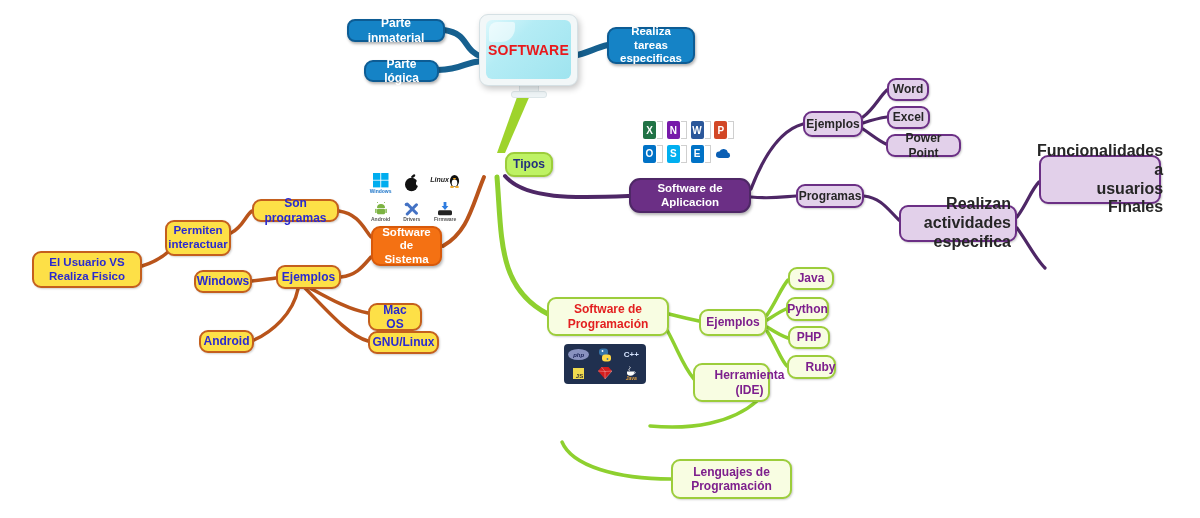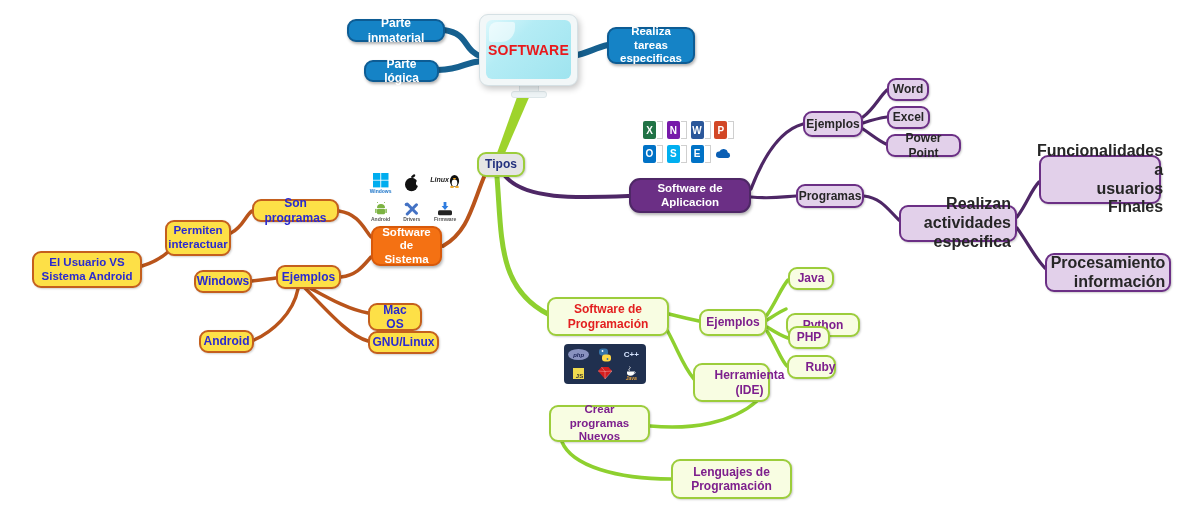--- a/index.html
+++ b/index.html
@@ -7,21 +7,21 @@
     position:relative;width:1200px;height:518px;background:#ffffff;overflow:hidden;
     font-family:"Liberation Sans",sans-serif;
   }
   svg.lines{position:absolute;left:0;top:0;z-index:1;}
   .node{
     position:absolute;z-index:3;display:flex;align-items:center;justify-content:center;
     text-align:center;font-weight:bold;white-space:pre-line;line-height:1.18;
     border-radius:9px;box-sizing:border-box;padding:1px 4px;font-size:12px;
   }
   .blue{background:#1583c6;border:2px solid #0d5c94;color:#fff;box-shadow:1px 2px 3px rgba(0,0,0,.3);}
-  .greenbox{background:#e5e5e5;border:2px solid #9ccd3b;color:#23317e;box-shadow:1px 1px 2px rgba(0,0,0,.18);}
+  .greenbox{background:#bef264;border:2px solid #9ccd3b;color:#23317e;box-shadow:1px 1px 2px rgba(0,0,0,.18);margin-left:28px;}
   .purple-main{background:#6b2f85;border:2px solid #4e2766;color:#fff;box-shadow:1px 2px 3px rgba(0,0,0,.3);border-radius:11px;}
   .purple-light{background:#e2d0ea;border:2px solid #6b2f85;color:#262626;box-shadow:1px 1px 2px rgba(0,0,0,.2);}
   .orange-main{background:#f47113;border:2px solid #d8590a;color:#fff;box-shadow:1px 2px 3px rgba(0,0,0,.3);}
   .peach{background:#fde047;border:2px solid #c45f1d;color:#2a2ad0;box-shadow:1px 1px 2px rgba(0,0,0,.18);}
   .green-node{background:#f8fde2;border:2px solid #9ccd3b;color:#7d1f8d;box-shadow:1px 1px 2px rgba(0,0,0,.18);}
   .red-text{color:#e32020;}
   .fs11{font-size:16px;text-align:right;} .fs115{font-size:11.5px;}
 
   
   .monitor{position:absolute;left:479px;top:14px;width:97px;height:70px;z-index:4;
@@ -115,21 +115,21 @@
 
   <div class="monitor">
     <div class="screen">
       <div class="screen-gloss"></div>
       <span class="root-label">SOFTWARE</span>
     </div>
   </div>
   <div class="stand"></div>
   <div class="stand-base"></div>
 
-  <div class="node blue" style="left:347px;top:19px;width:98px;height:23px;">Parte inmaterial</div>
+  <div class="node blue" style="left:347px;top:19px;width:98px;height:23px;border-radius:8px;">Parte inmaterial</div>
   <div class="node blue" style="left:364px;top:60px;width:75px;height:22px;">Parte lógica</div>
   <div class="node blue fs115" style="left:607px;top:27px;width:88px;height:37px;">Realiza tareas
 especificas</div>
 
   <div class="node greenbox" style="left:477px;top:152px;width:48px;height:25px;">Tipos</div>
 
   <div class="office">
     <div class="otile">
         <span class="ol c-excel">X</span>
         <span class="od"></span>
@@ -169,22 +169,20 @@
   <div class="node purple-light" style="left:803px;top:111px;width:60px;height:26px;">Ejemplos</div>
   <div class="node purple-light" style="left:887px;top:78px;width:42px;height:23px;">Word</div>
   <div class="node purple-light" style="left:887px;top:106px;width:43px;height:23px;">Excel</div>
   <div class="node purple-light" style="left:886px;top:134px;width:75px;height:23px;">Power Point</div>
   <div class="node purple-light" style="left:796px;top:184px;width:68px;height:24px;">Programas</div>
   <div class="node purple-light fs11" style="left:899px;top:205px;width:118px;height:37px;">Realizan actividades
 especifica</div>
   <div class="node purple-light fs11" style="left:1039px;top:155px;width:122px;height:49px;">Funcionalidades a
 usuarios
 Finales</div>
-  <div class="node purple-light fs11" style="left:1045px;top:253px;width:126px;height:39px;">Procesamiento
-información</div>
 
   <div class="oscluster">
     <div class="osicon">
       <svg width="16" height="15" viewBox="0 0 16 15">
         <rect x="0" y="0" width="7.3" height="6.8" fill="#00adef"></rect>
           <rect x="8.2" y="0" width="7.3" height="6.8" fill="#00adef"></rect>
         <rect x="0" y="7.6" width="7.3" height="6.8" fill="#00adef"></rect>
           <rect x="8.2" y="7.6" width="7.3" height="6.8" fill="#00adef"></rect>
       </svg>
       <span class="oslabel lbl-win">Windows</span>
@@ -232,21 +230,21 @@
       </svg>
       <span class="oslabel">Firmware</span>
     </div>
   </div>
   <div class="node orange-main fs115" style="left:371px;top:226px;width:71px;height:40px;">Software
 de Sistema</div>
   <div class="node peach" style="left:252px;top:199px;width:87px;height:23px;">Son programas</div>
   <div class="node peach fs115" style="left:165px;top:220px;width:66px;height:36px;">Permiten
 interactuar</div>
   <div class="node peach fs115" style="left:32px;top:251px;width:110px;height:37px;">El Usuario VS
-Sistema Android</div>
+Realiza Fisico</div>
   <div class="node peach" style="left:194px;top:270px;width:58px;height:23px;">Windows</div>
   <div class="node peach" style="left:276px;top:265px;width:65px;height:24px;">Ejemplos</div>
   <div class="node peach" style="left:368px;top:303px;width:54px;height:28px;">Mac OS</div>
   <div class="node peach" style="left:199px;top:330px;width:55px;height:23px;">Android</div>
   <div class="node peach" style="left:368px;top:331px;width:71px;height:23px;">GNU/Linux</div>
 
   <div class="node green-node red-text" style="left:547px;top:297px;width:122px;height:39px;">Software de
 Programación</div>
   <div class="langpanel">
     <div class="php-oval">php</div>
@@ -266,23 +264,21 @@
       <svg width="13" height="10" viewBox="0 0 13 10">
         <path d="M4.5,0.5 q1.5,1 0,2.2 q-1.5,1.2 0,2.2" stroke="#fff" stroke-width="0.8" fill="none"></path>
         <path d="M2,5.5 h7 v1.8 a3.5,2.4 0 0 1 -7,0 z" fill="#fff"></path>
         <path d="M9,5.8 q2.5,0 0,2.4" stroke="#fff" stroke-width="0.8" fill="none"></path>
       </svg>
       <span class="java-txt">Java</span>
     </div>
   </div>
   <div class="node green-node" style="left:699px;top:309px;width:68px;height:27px;">Ejemplos</div>
   <div class="node green-node" style="left:788px;top:267px;width:46px;height:23px;">Java</div>
-  <div class="node green-node" style="left:786px;top:313px;width:74px;height:24px;">Python</div>
+  <div class="node green-node" style="left:786px;top:297px;width:43px;height:24px;">Python</div>
   <div class="node green-node" style="left:788px;top:326px;width:42px;height:23px;">PHP</div>
   <div class="node green-node" style="left:787px;top:355px;width:49px;height:24px;padding-left:22px;">Ruby</div>
   <div class="node green-node" style="left:693px;top:363px;width:77px;height:39px;padding-left:40px;">Herramienta
 (IDE)</div>
-  <div class="node green-node fs115" style="left:549px;top:405px;width:101px;height:37px;">Crear programas
-Nuevos</div>
   <div class="node green-node" style="left:671px;top:459px;width:121px;height:40px;">Lenguajes de
 Programación</div>
 
 </div>
 
 </body></html>

